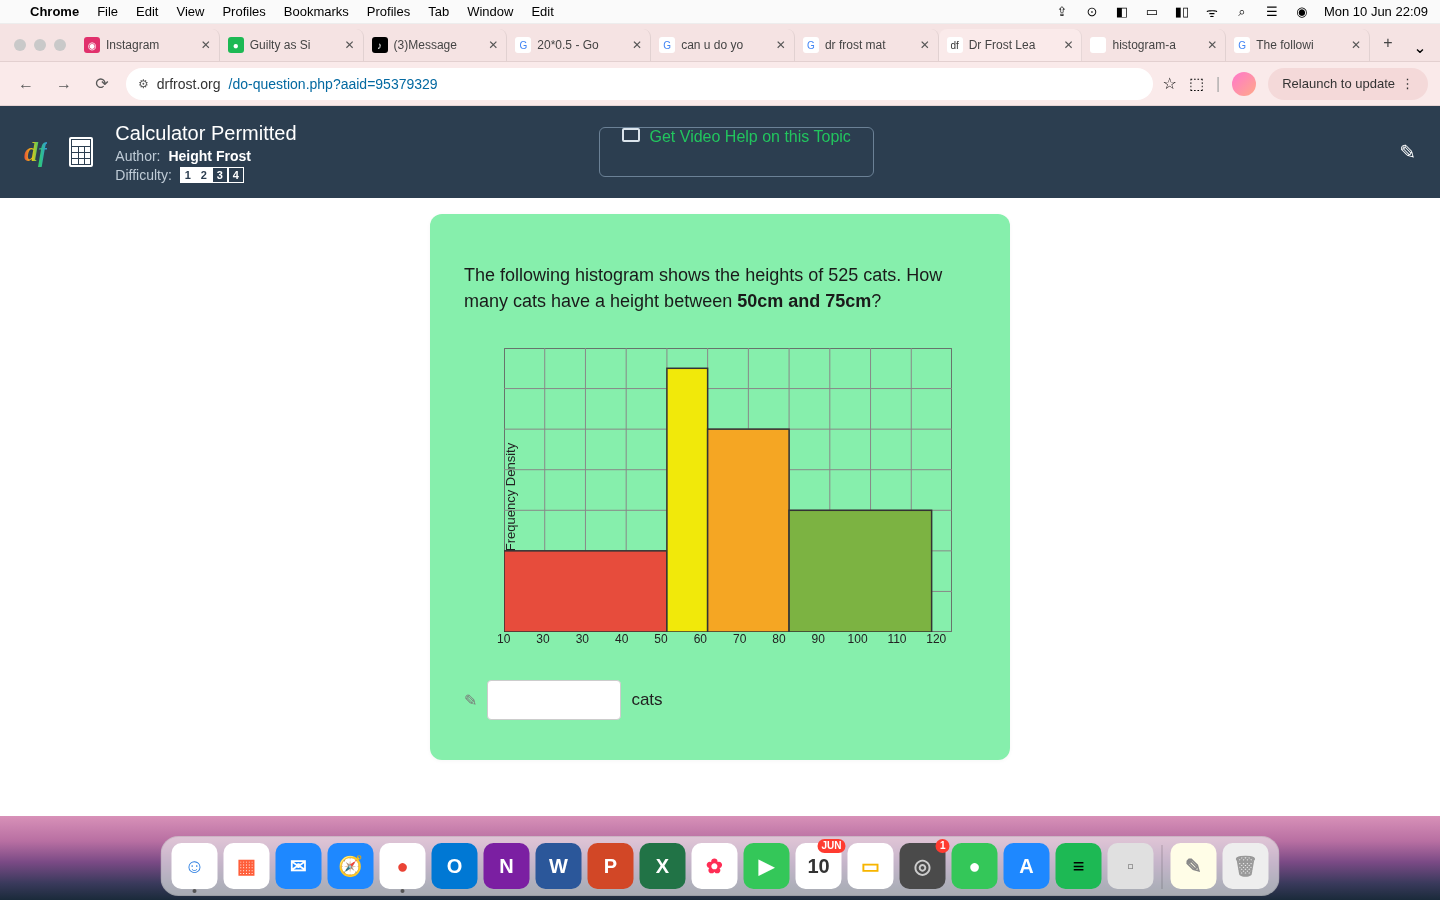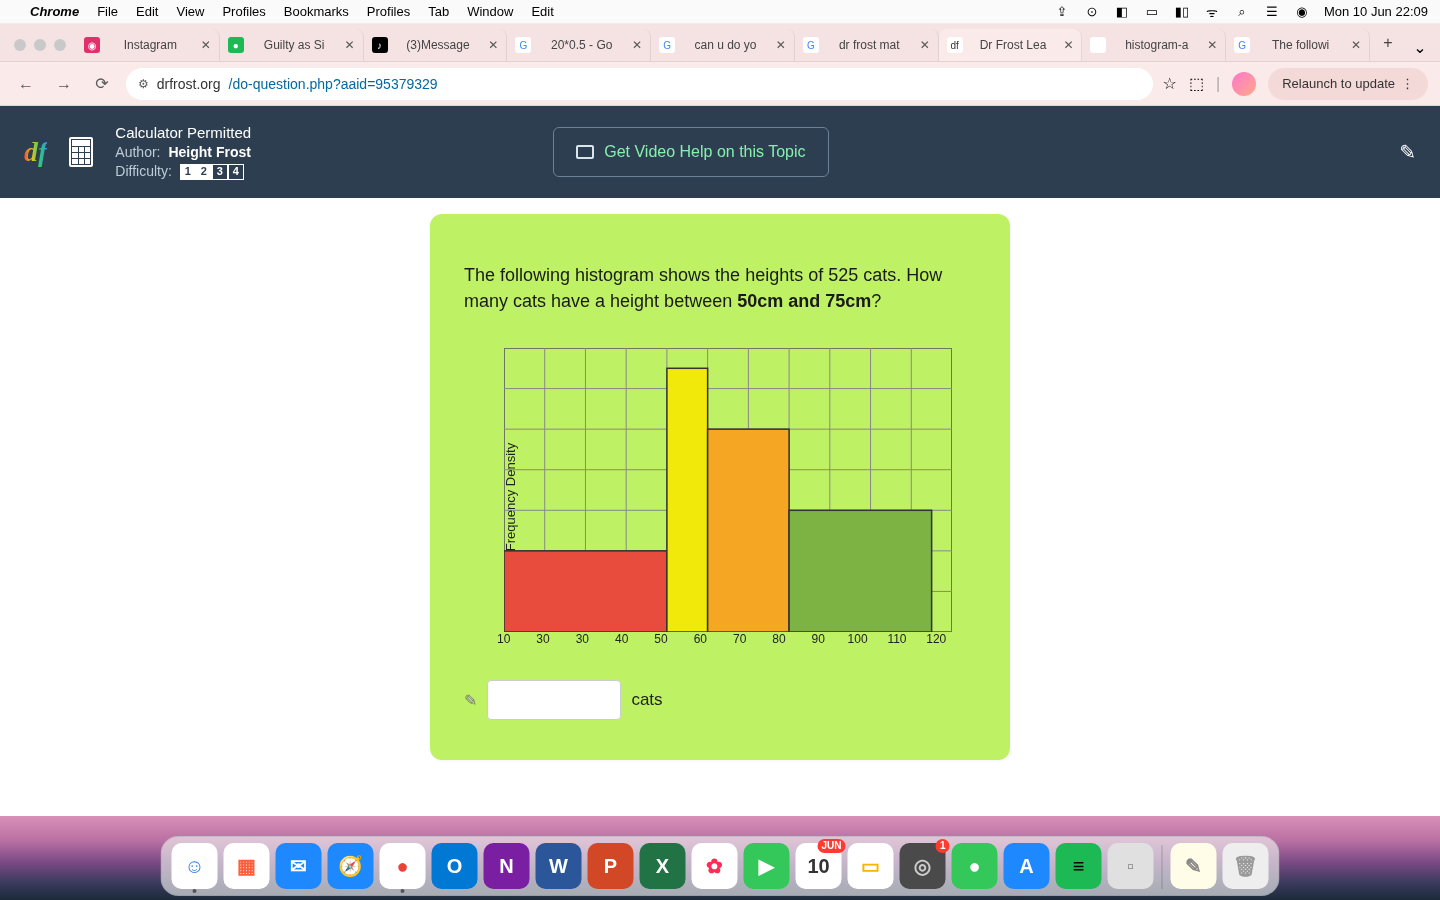--- a/index.html
+++ b/index.html
@@ -2,34 +2,34 @@
 <html><head>
 <meta charset="utf-8">
 <style>
 * { margin: 0; padding: 0; box-sizing: border-box; }
 body { font-family: -apple-system, BlinkMacSystemFont, "Segoe UI", Helvetica, Arial, sans-serif; background: #fff; width: 1440px; height: 900px; overflow: hidden; position: relative; }
 
 
 .menubar { height: 24px; background: rgba(250,250,250,0.95); display:flex; align-items:center; font-size:13px; padding:0 12px; border-bottom:1px solid rgba(0,0,0,0.05); justify-content:space-between;}
 .menubar-left { display:flex; align-items:center; gap:18px;}
 .menubar-left .apple { font-size:15px; }
-.menubar-left .appname { font-weight:700;font-style:italic; }
+.menubar-left .appname { font-weight:700; }
 .menubar-right { display:flex; align-items:center; gap:14px; font-size:13px;}
 .menubar-right .ic { width:16px; height:16px; display:inline-flex; align-items:center; justify-content:center; }
 
 
 .chrome { position:relative; }
 .tabstrip { height: 38px; background: #f5e3e3; display:flex; align-items:flex-end; padding:0 8px; border-bottom:1px solid #e3d0d0;}
 .traffic { display:flex; gap:8px; align-items:center; padding:0 10px 10px 6px;}
 .traffic .dot { width:12px; height:12px; border-radius:50%; background:#c9c9c9;}
 .tabs { display:flex; align-items:flex-end; flex:1; gap:0; }
 .tab { height:32px; min-width:120px; max-width:150px; flex:1; border-radius:8px 8px 0 0; display:flex; align-items:center; padding:0 8px; font-size:12px; color:#444; gap:6px; position:relative; border-right:1px solid rgba(0,0,0,0.08); }
 .tab.active { background:#faeaea; }
 .tab .favicon { width:16px; height:16px; border-radius:3px; display:inline-flex; align-items:center; justify-content:center; font-size:10px; color:#fff; flex-shrink:0;}
-.tab .ttl { white-space:nowrap; overflow:hidden; text-overflow:ellipsis; flex:1;text-align:center;}
+.tab .ttl { white-space:nowrap; overflow:hidden; text-overflow:ellipsis; flex:1;}
 .tab .close { font-size:12px; color:#555; }
 .newtab { width:28px; height:28px; display:flex; align-items:center; justify-content:center; font-size:16px; color:#444; margin:0 6px 4px 4px;}
 .tsend { width:24px; display:flex; align-items:center; justify-content:center; margin-bottom:4px;}
 
 .toolbar { height:44px; background:#faeaea; display:flex; align-items:center; padding:0 12px; gap:10px; border-bottom:1px solid #e6d4d4;}
 .nav-btn { width:28px; height:28px; display:flex; align-items:center; justify-content:center; color:#5a5a5a; border-radius:50%;}
 .omnibox { flex:1; height:32px; background:#fff; border-radius:16px; display:flex; align-items:center; padding:0 12px; gap:8px; font-size:14px; color:#333;}
 .omnibox .lock { font-size:12px; color:#5a5a5a;}
 .omnibox .url-secondary { color:#0369a1; }
 .right-icons { display:flex; align-items:center; gap:12px; }
@@ -42,26 +42,26 @@
 .calc-ic { width:24px; height:30px; border:2px solid #fff; border-radius:2px; display:grid; grid-template-columns:repeat(3,1fr); grid-template-rows:6px repeat(3,1fr); gap:1px; padding:1px;}
 .calc-ic .scr{ grid-column:1/4; background:#fff;}
 .calc-ic .k{ background:#fff;}
 .hdr-meta { font-size:14px; line-height:1.35;}
 .hdr-meta .row{ display:flex; gap:8px; align-items:center;}
 .hdr-meta .lbl{ color:#bfcbd6;}
 .hdr-meta .val{ font-weight:600;}
 .diff-boxes{ display:flex; gap:0;}
 .diff-boxes .b{ width:16px; height:16px; border:1px solid #fff; display:flex; align-items:center; justify-content:center; font-size:11px; font-weight:700; color:#2c3e50; background:#fff;}
 .diff-boxes .b.off{ background:transparent; color:#fff;}
-.video-btn{ margin-left:280px; border:1px solid #6b8196; border-radius:6px; height:50px; padding:0 22px; display:flex; align-items:center; gap:10px; color:#86efac; font-size:16px; cursor:pointer;}
+.video-btn{ margin-left:280px; border:1px solid #6b8196; border-radius:6px; height:50px; padding:0 22px; display:flex; align-items:flex-start; gap:10px; color:#22c55e; font-size:16px; cursor:pointer;}
 .video-btn .vi{ width:18px; height:14px; border:2px solid #dbe4ec; border-radius:2px; position:relative;}
 .pencil{ margin-left:auto; font-size:20px; color:#fff;}
 
 .content-wrap{ display:flex; justify-content:center; padding-top:16px;}
-.card{ width:580px; background:#bef264; border-radius:12px; padding:48px 34px 40px 34px; box-shadow:0 1px 4px rgba(0,0,0,0.04);}
+.card{ width:580px; background:#86efac; border-radius:12px; padding:48px 34px 40px 34px; box-shadow:0 1px 4px rgba(0,0,0,0.04);}
 .qtext{ font-size:18px; line-height:1.45; color:#1a1a1a;}
 .qtext .bold{ font-weight:700;}
 
 .chart-wrap{ margin:34px 0 10px 0; position:relative; }
 .ylabel{ position:absolute; left:-8px; top:50%; transform:translateY(-50%) rotate(-90deg); transform-origin:center; font-size:13px; color:#222; white-space:nowrap;}
 .plot{ margin-left:40px; }
 .grid-svg{ display:block;}
 .xlabs{ display:flex; margin-left:40px;}
 .xlab{ width:40.7px; text-align:center; font-size:12px; color:#222; transform:translateX(-20px);}
 .xlabel{ text-align:center; font-size:14px; margin-top:4px; margin-left:40px; color:#222;}
@@ -206,21 +206,21 @@
           <div class="k"></div>
           <div class="k"></div>
           <div class="k"></div>
           <div class="k"></div>
           <div class="k"></div>
           <div class="k"></div>
           <div class="k"></div>
           <div class="k"></div>
       </div>
       <div class="hdr-meta">
-        <div style="font-size:15px;">Calculator Permitted</div>
+        <div style="font-size:20px;">Calculator Permitted</div>
         <div class="row">
             <span class="lbl">Author:</span>
             <span class="val">Height Frost</span>
           </div>
         <div class="row">
             <span class="lbl">Difficulty:</span>
           <span class="diff-boxes">
             <span class="b">1</span>
             <span class="b">2</span>
             <span class="b off">3</span>

